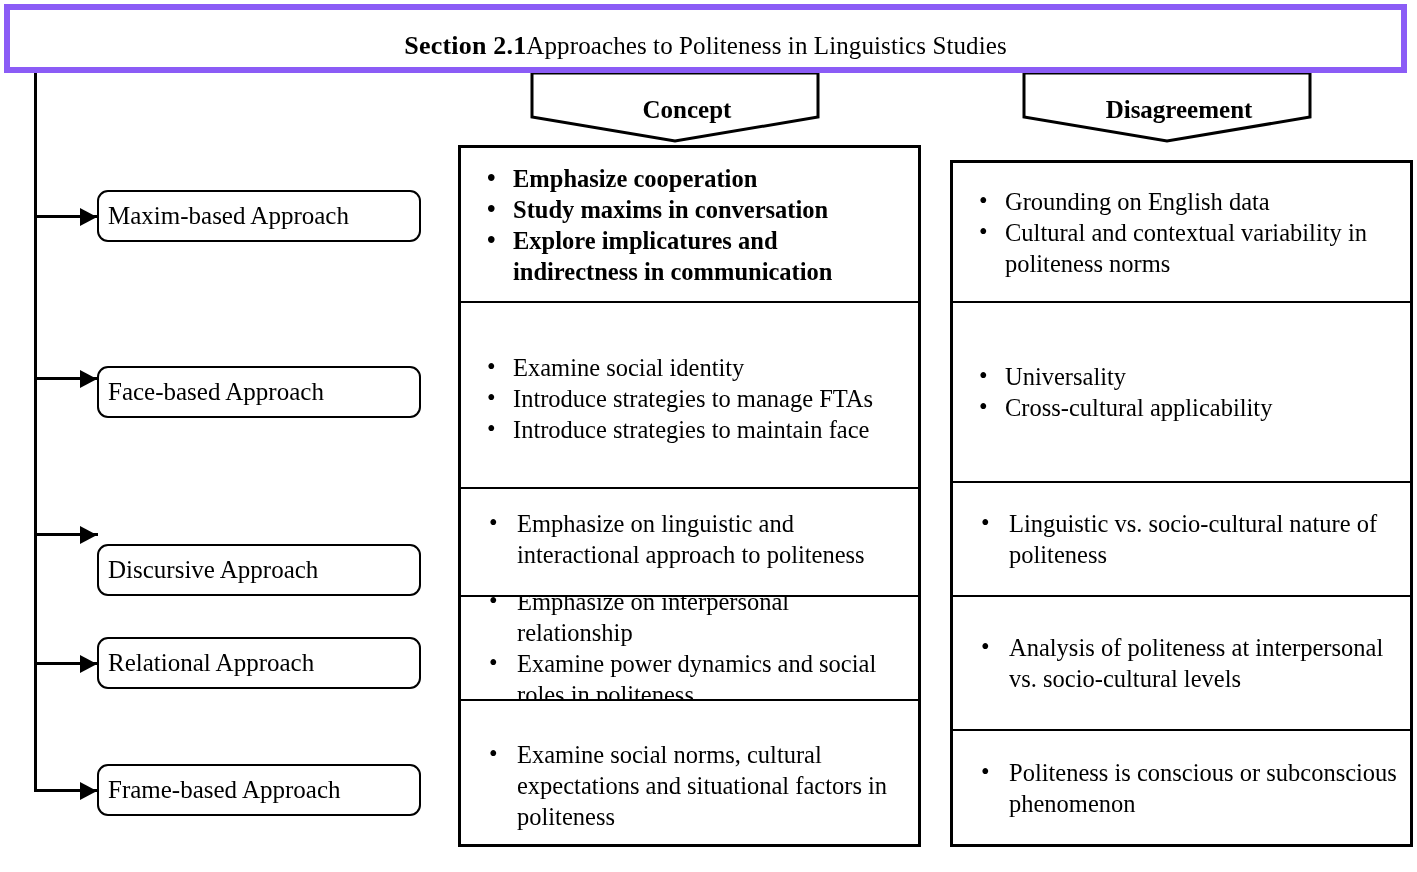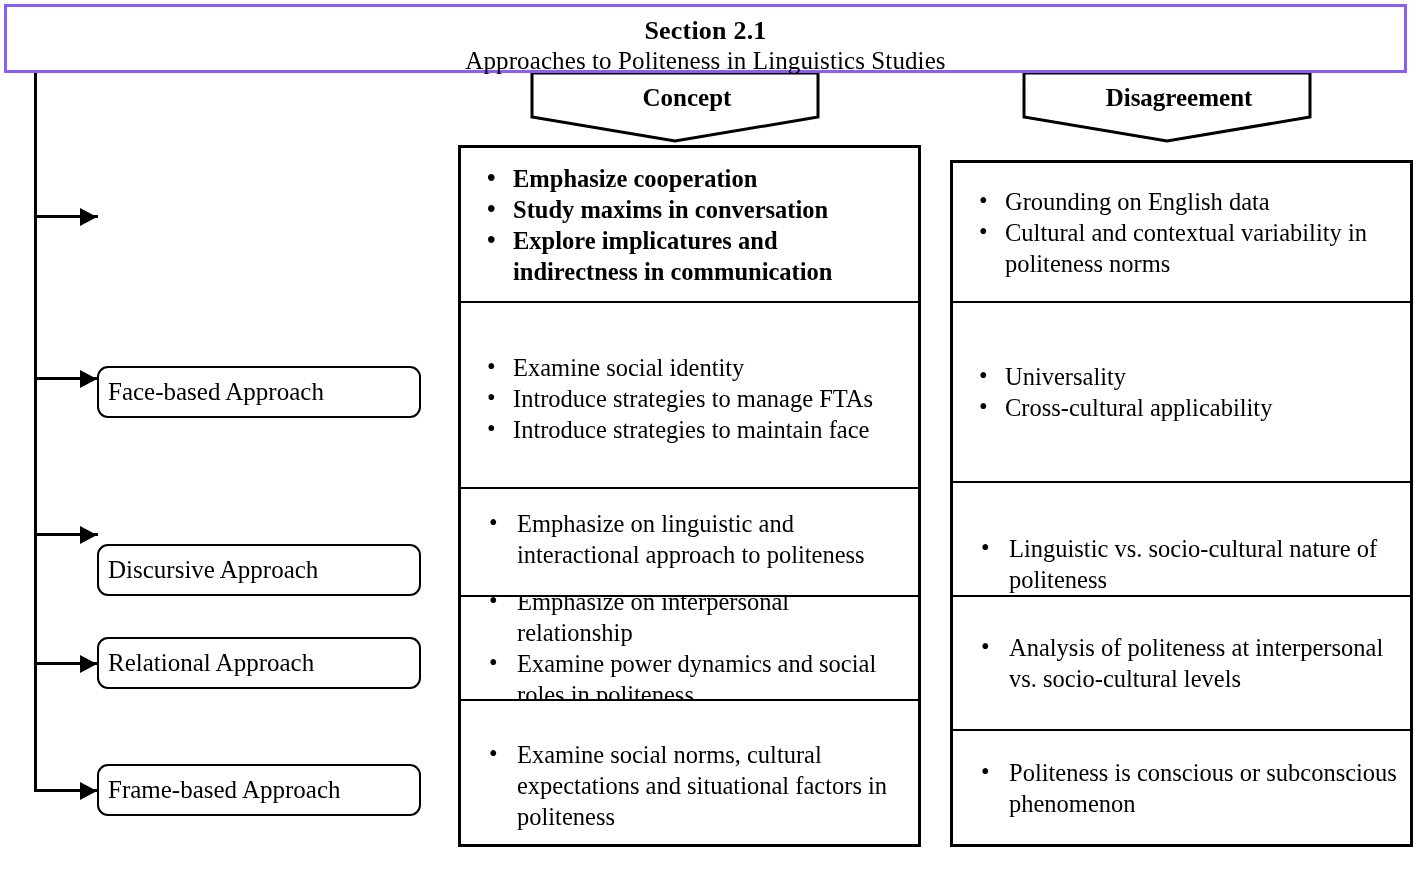--- a/index.html
+++ b/index.html
@@ -19,25 +19,25 @@
     overflow: hidden;
   }
 
   
   .header-box {
     position: absolute;
     left: 4px;
     top: 4px;
     width: 1403px;
     height: 69px;
-    border: 3px solid #8b5cf6;
+    border: 6px solid #8b5cf6;
     box-sizing: border-box;
     background: #ffffff;
     display: flex;
-    flex-direction: column;
+    flex-direction: row;
     align-items: center;
     justify-content: center;
     padding-top: 14px;
   }
   .header-title {
     font-weight: bold;
     font-size: 26px;
     line-height: 30px;
     letter-spacing: 0.2px;
   }
@@ -53,21 +53,21 @@
     box-sizing: border-box;
   }
   .chevron .chev-shape {
     position: absolute;
     inset: 0;
   }
   .chevron .chev-label {
     position: absolute;
     left: 0;
     right: 0;
-    top: 10px;
+    top: 22px;
     text-align: center;
     font-weight: bold;
     font-size: 25px;
     line-height: 30px;
     margin-left: 24px;
   }
 
   
   .trunk {
     position: absolute;
@@ -190,20 +190,23 @@
 
   <div class="branch" style="top:533px;"></div>
   <div class="arrowhead" style="left:80px; top:525.5px;"></div>
 
   <div class="branch" style="top:662px;"></div>
   <div class="arrowhead" style="left:80px; top:654.5px;"></div>
 
   <div class="branch" style="top:789px;"></div>
   <div class="arrowhead" style="left:80px; top:781.5px;"></div>
 
+  <div class="approach-box" style="top:190px;">
+    <span class="approach-label">Maxim-based Approach</span>
+  </div>
   <div class="approach-box" style="top:366px;">
     <span class="approach-label">Face-based Approach</span>
   </div>
   <div class="approach-box" style="top:508px;margin-top:36px;">
     <span class="approach-label">Discursive Approach</span>
   </div>
   <div class="approach-box" style="top:637px;">
     <span class="approach-label">Relational Approach</span>
   </div>
   <div class="approach-box" style="top:764px;">
@@ -249,21 +252,21 @@
         <li>Grounding on English data</li>
         <li>Cultural and contextual variability in politeness norms</li>
       </ul>
     </div>
     <div class="matrix-cell" style="top:140px; height:180px;">
       <ul class="bullets">
         <li>Universality</li>
         <li>Cross-cultural applicability</li>
       </ul>
     </div>
-    <div class="matrix-cell" style="top:320px; height:114px;justify-content:flex-end;">
+    <div class="matrix-cell" style="top:320px; height:114px;">
       <ul class="bullets">
         <li class="indent-wide">Linguistic vs. socio-cultural nature of politeness</li>
       </ul>
     </div>
     <div class="matrix-cell" style="top:434px; height:134px;">
       <ul class="bullets">
         <li class="indent-wide">Analysis of politeness at interpersonal vs. socio-cultural levels</li>
       </ul>
     </div>
     <div class="matrix-cell last" style="top:568px; height:113px;">

